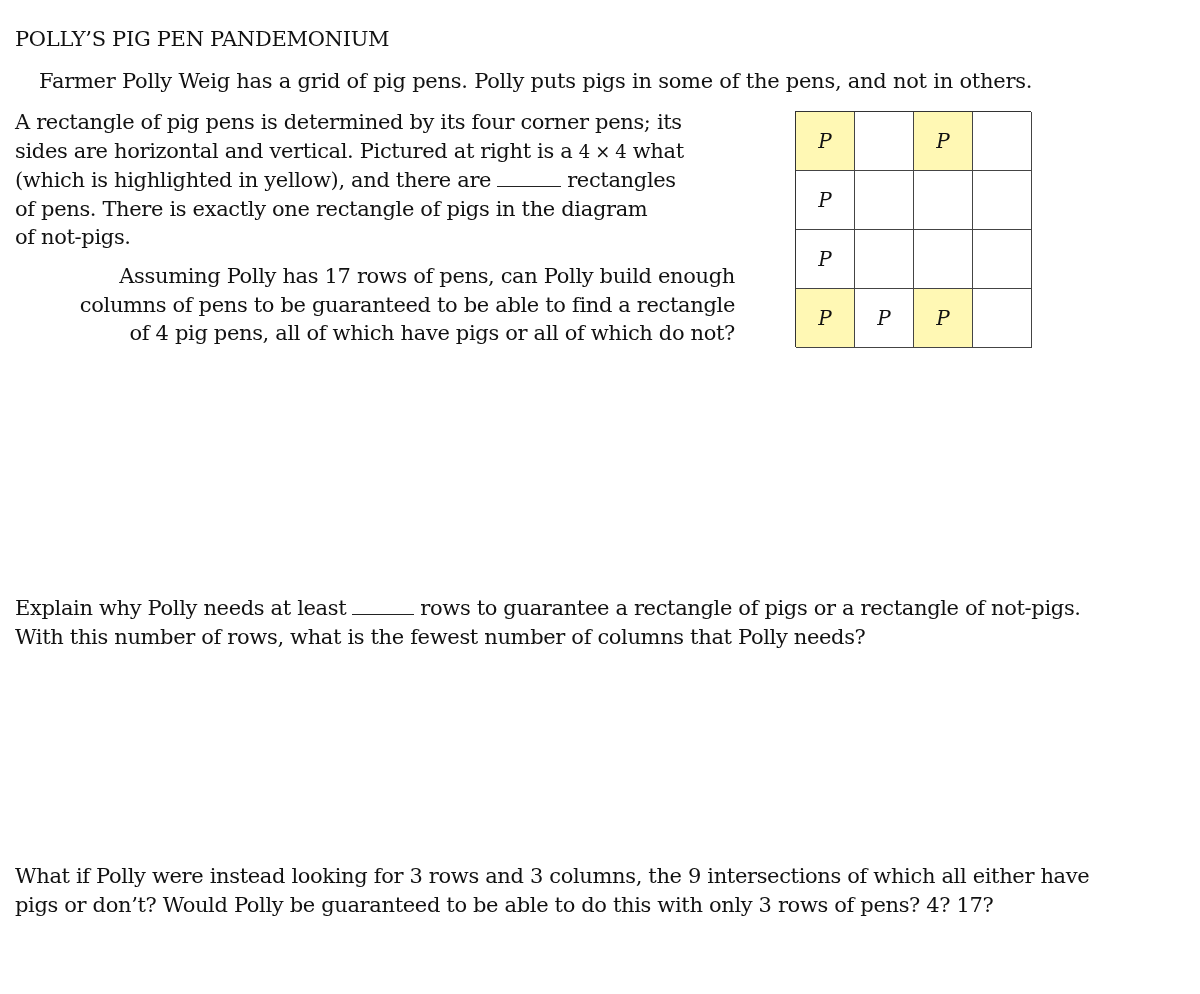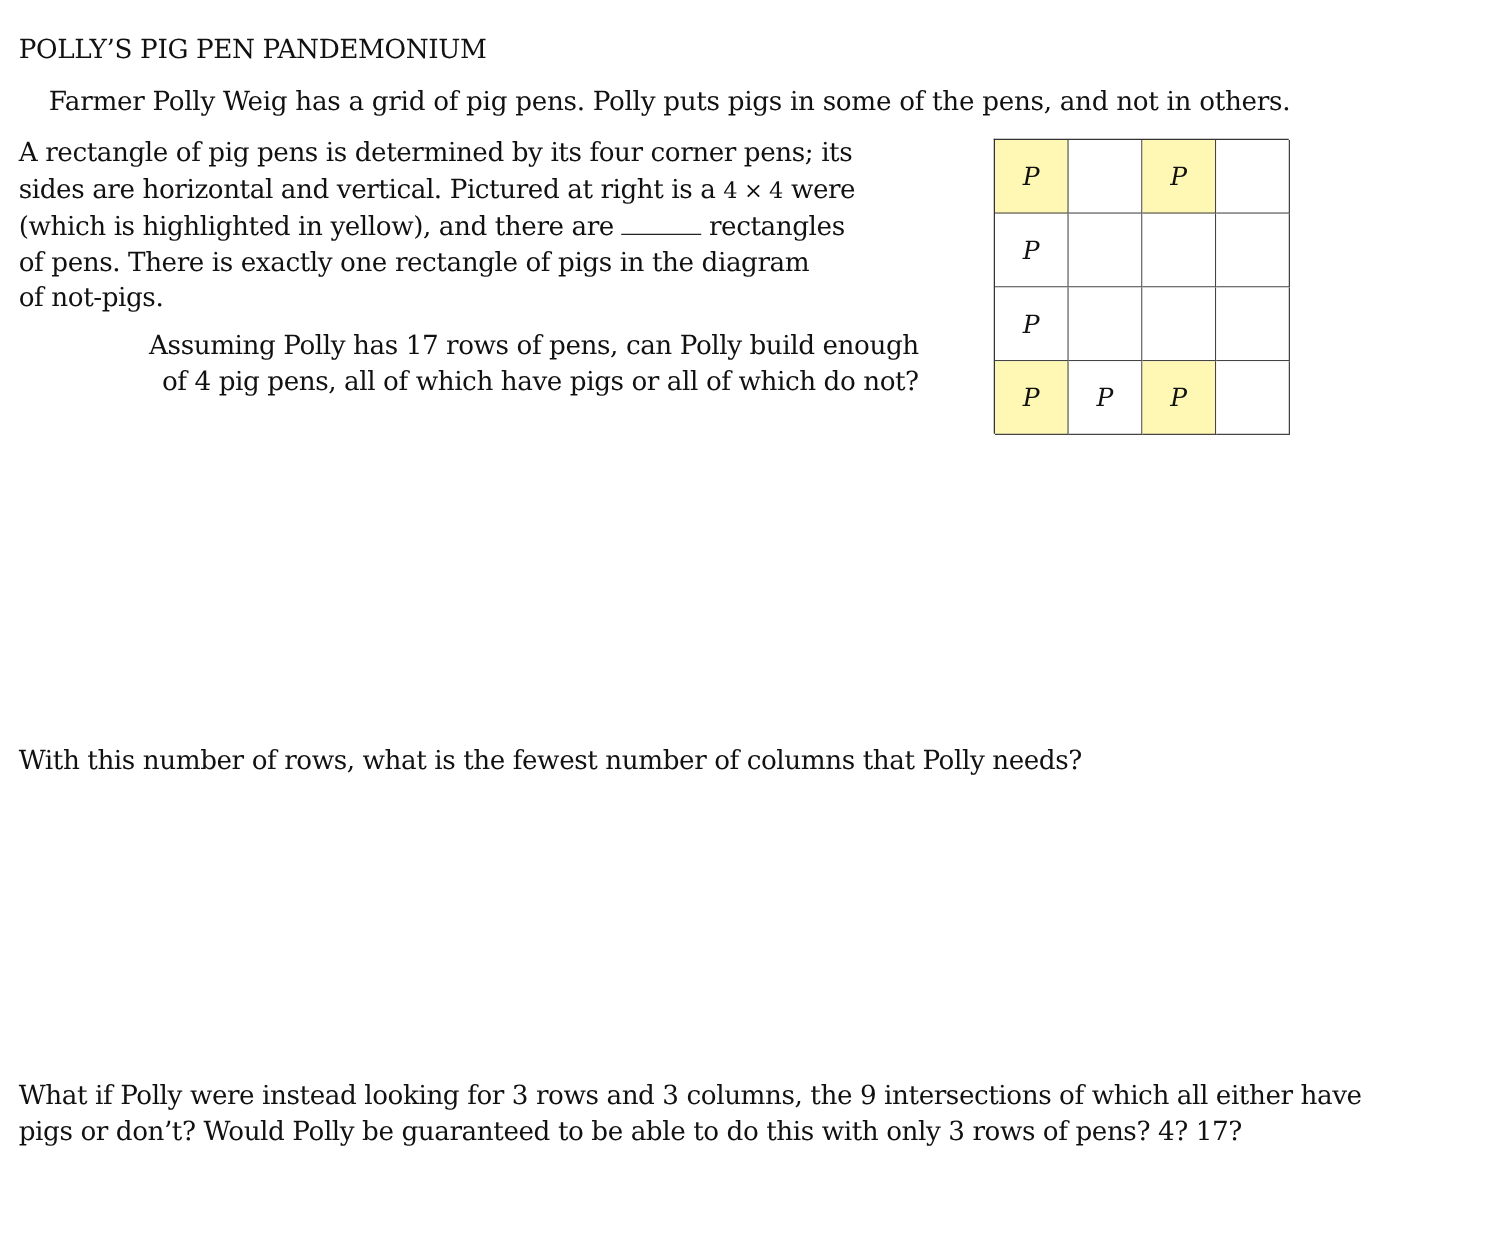--- a/index.html
+++ b/index.html
@@ -47,32 +47,34 @@
   </style>
 </head>
 <body>
 
 <div class="abs title">POLLY’S PIG PEN PANDEMONIUM</div>
 
 <div class="abs intro">Farmer Polly Weig has a grid of pig pens. Polly puts pigs in some of the pens, and not in others.</div>
 
 <div class="abs para p1">
   <span class="line">A rectangle of pig pens is determined by its four corner pens; its</span>
-  <span class="line"><span>sides are horizontal and vertical. Pictured at right is a</span> <span class="math">4 × 4</span><span> were</span></span>
+  <span class="line"><span>sides are horizontal and vertical. Pictured at right is a</span> <span class="math">4 × 4</span><span> what</span></span>
   <span class="line"><span>(which is highlighted in yellow), and there are</span><span class="blank" style="width:64px"></span><span>rectangles</span></span>
   <span class="line">of pens. There is exactly one rectangle of pigs in the diagram</span>
   <span class="line">of not-pigs.</span>
 </div>
 
 <div class="abs para p2">
   <span class="line">Assuming Polly has 17 rows of pens, can Polly build enough</span>
+  <span class="line">columns of pens to be guaranteed to be able to find a rectangle</span>
   <span class="line">of 4 pig pens, all of which have pigs or all of which do not?</span>
 </div>
 
 <div class="abs para p3">
+  <span class="line"><span>Explain why Polly needs at least</span><span class="blank" style="width:62px"></span><span>rows to guarantee a rectangle of pigs or a rectangle of not-pigs.</span></span>
   <span class="line">With this number of rows, what is the fewest number of columns that Polly needs?</span>
 </div>
 
 <div class="abs para p4">
   <span class="line">What if Polly were instead looking for 3 rows and 3 columns, the 9 intersections of which all either have</span>
   <span class="line">pigs or don’t? Would Polly be guaranteed to be able to do this with only 3 rows of pens? 4? 17?</span>
 </div>
 
 <div class="abs grid" id="grid">
     <div class="cell hl">P</div>

